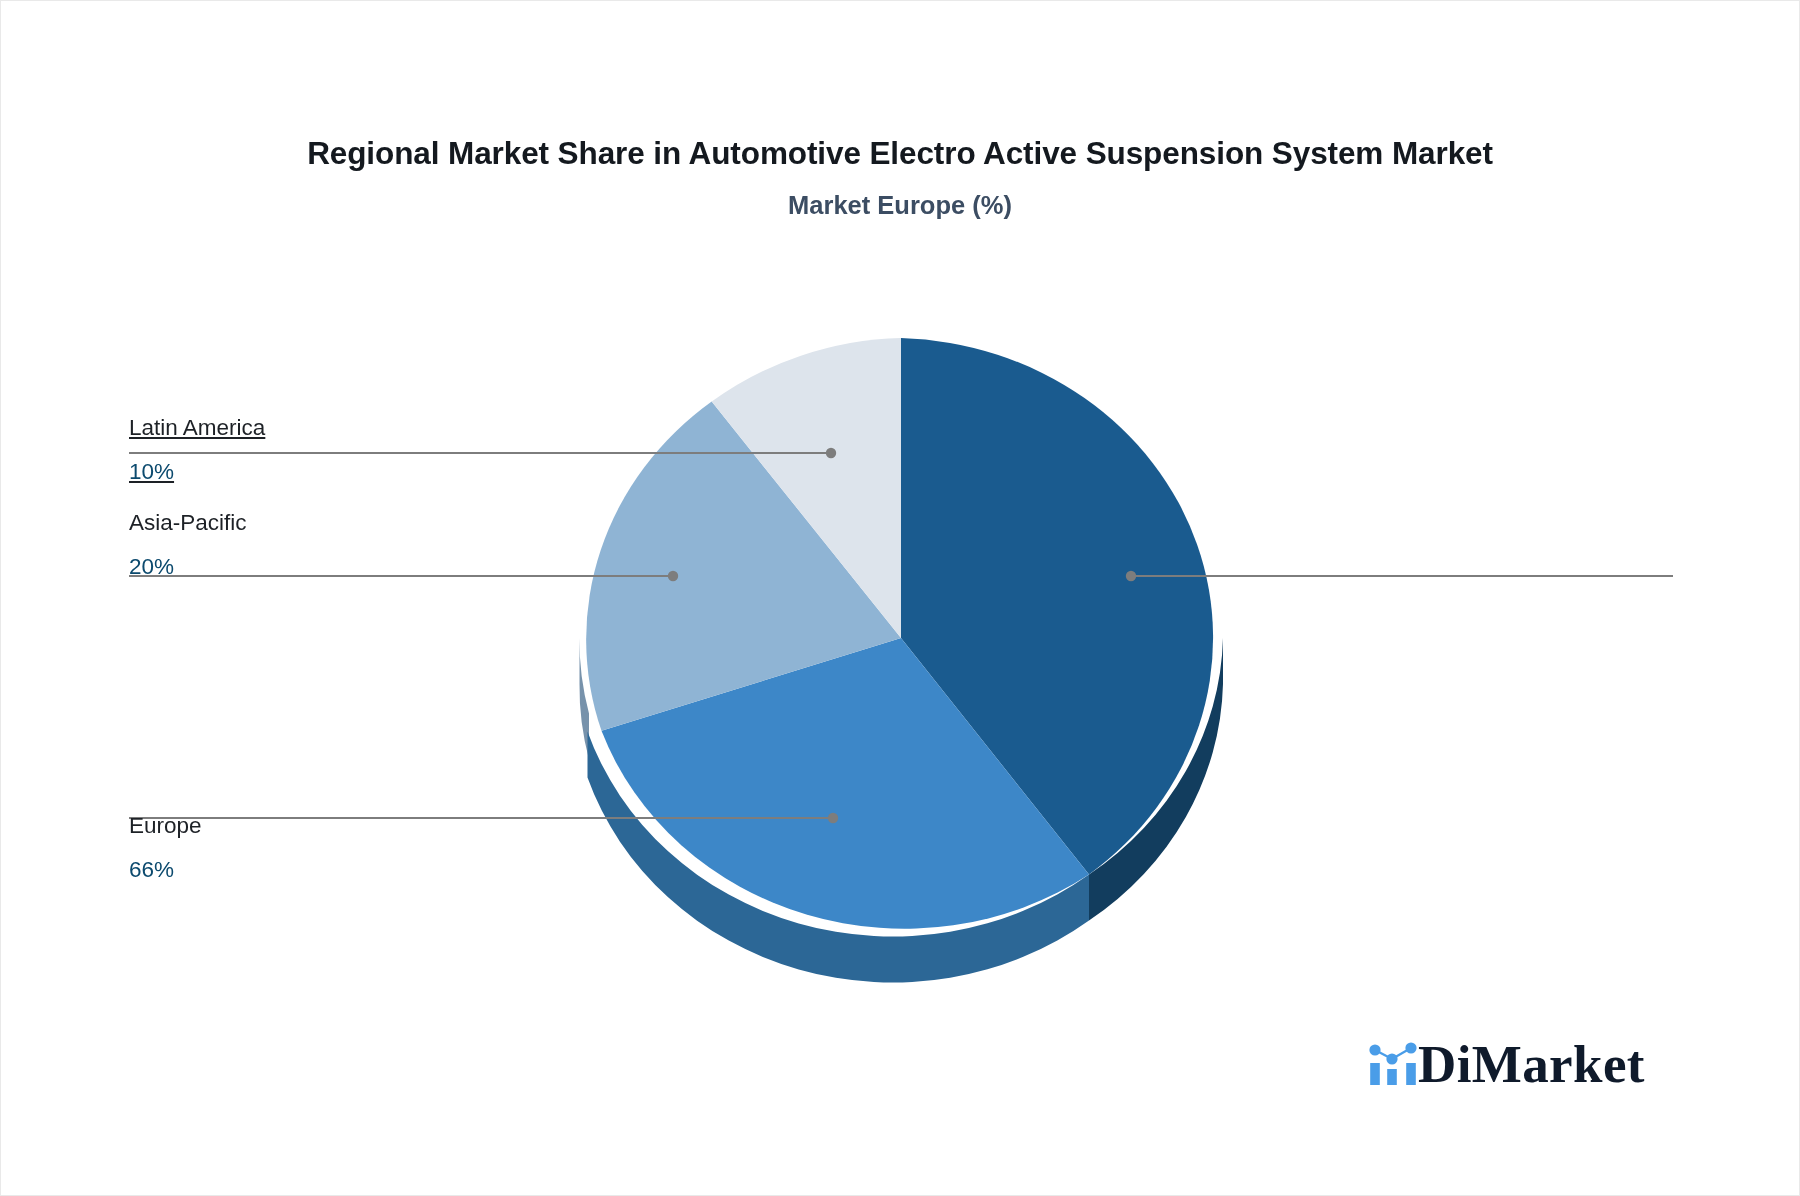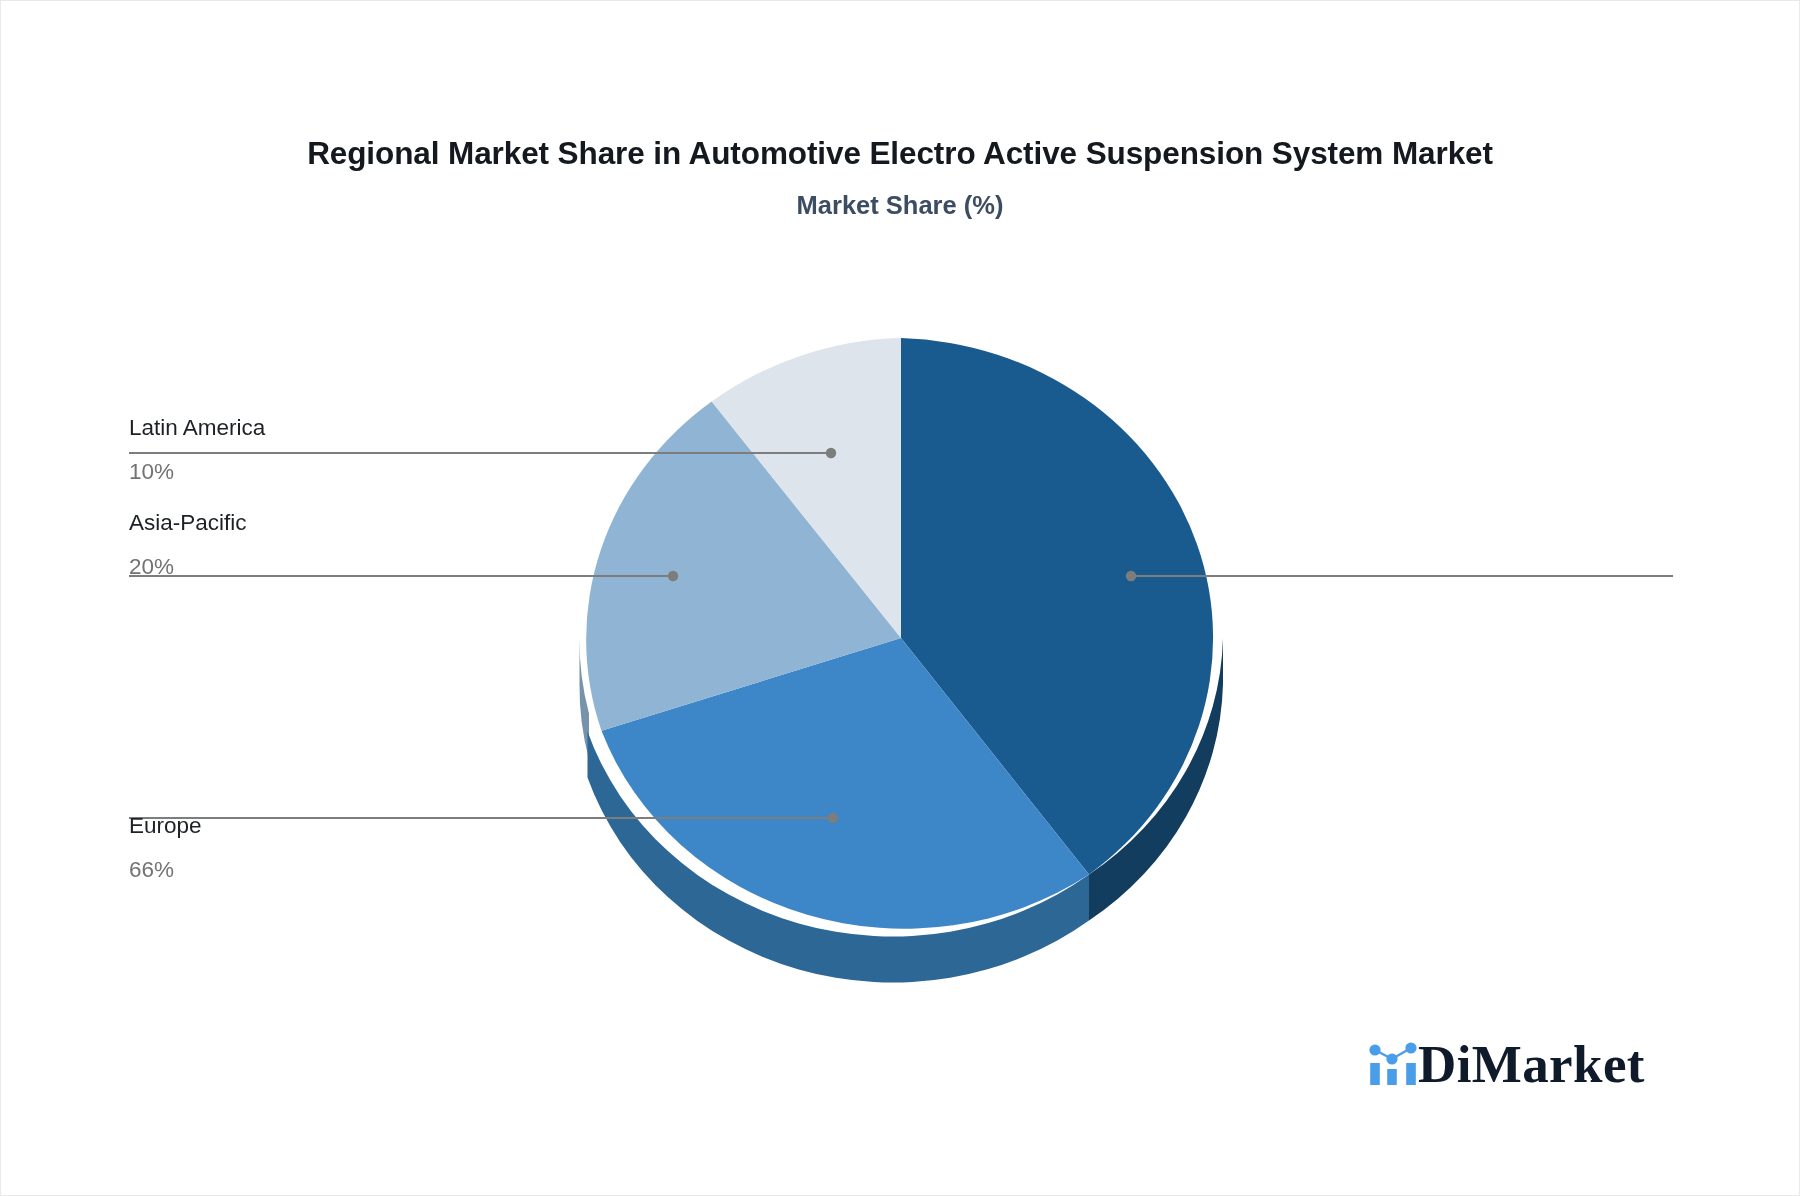--- a/index.html
+++ b/index.html
@@ -57,26 +57,26 @@
   }
   .callout .cl-name {
     display: block;
     line-height: 1.0;
     padding-bottom: 9px;
   }
   .callout .cl-value {
     display: block;
     line-height: 1.0;
     padding-top: 12px;
-    color: #737373;
+    color: #0c4a6e;
   }
   .callout.left  { text-align: left; }
   .callout.right { text-align: right; }
 
-  #callout-latin-america { left: 128px; top: 416px; }
+  #callout-latin-america { left: 128px; top: 416px; text-decoration: underline; }
   #callout-asia-pacific  { left: 128px; top: 511px; }
   #callout-europe        { left: 128px; top: 814px; }
   #callout-north-america { right: 340px; top: 539px; }
 
   
   #logo {
     position: absolute;
     left: 1367px;
     top: 1037px;
     display: flex;
@@ -90,21 +90,21 @@
     letter-spacing: 0.4px;
     line-height: 1;
   }
 </style>
 </head>
 <body>
 
 <div id="page">
 
   <div id="chart-title">Regional Market Share in Automotive Electro Active Suspension System Market</div>
-  <div id="chart-subtitle">Market Share (%)</div>
+  <div id="chart-subtitle">Market Europe (%)</div>
 
   <svg id="pie-wrap" viewBox="0 0 1800 1196" width="1800" height="1196" xmlns="http://www.w3.org/2000/svg">
 
     <g>
 
       <path fill="#7792ab" d="M 578.5 637 L 578.5 683 A 322 300 0 0 0 588.0 758.5 L 588.0 712.5 A 322 300 0 0 1 578.5 637 Z"></path>
 
       <path fill="#2c6796" d="M 586.5 730.5 A 322 300 0 0 0 1088.0 873.5 L 1088.0 919.5 A 322 300 0 0 1 586.5 776.5 Z"></path>
 
       <path fill="#123d5e" d="M 1088.0 873.5 A 322 300 0 0 0 1222.0 637.0 L 1222.0 683.0 A 322 300 0 0 1 1088.0 919.5 Z"></path>

